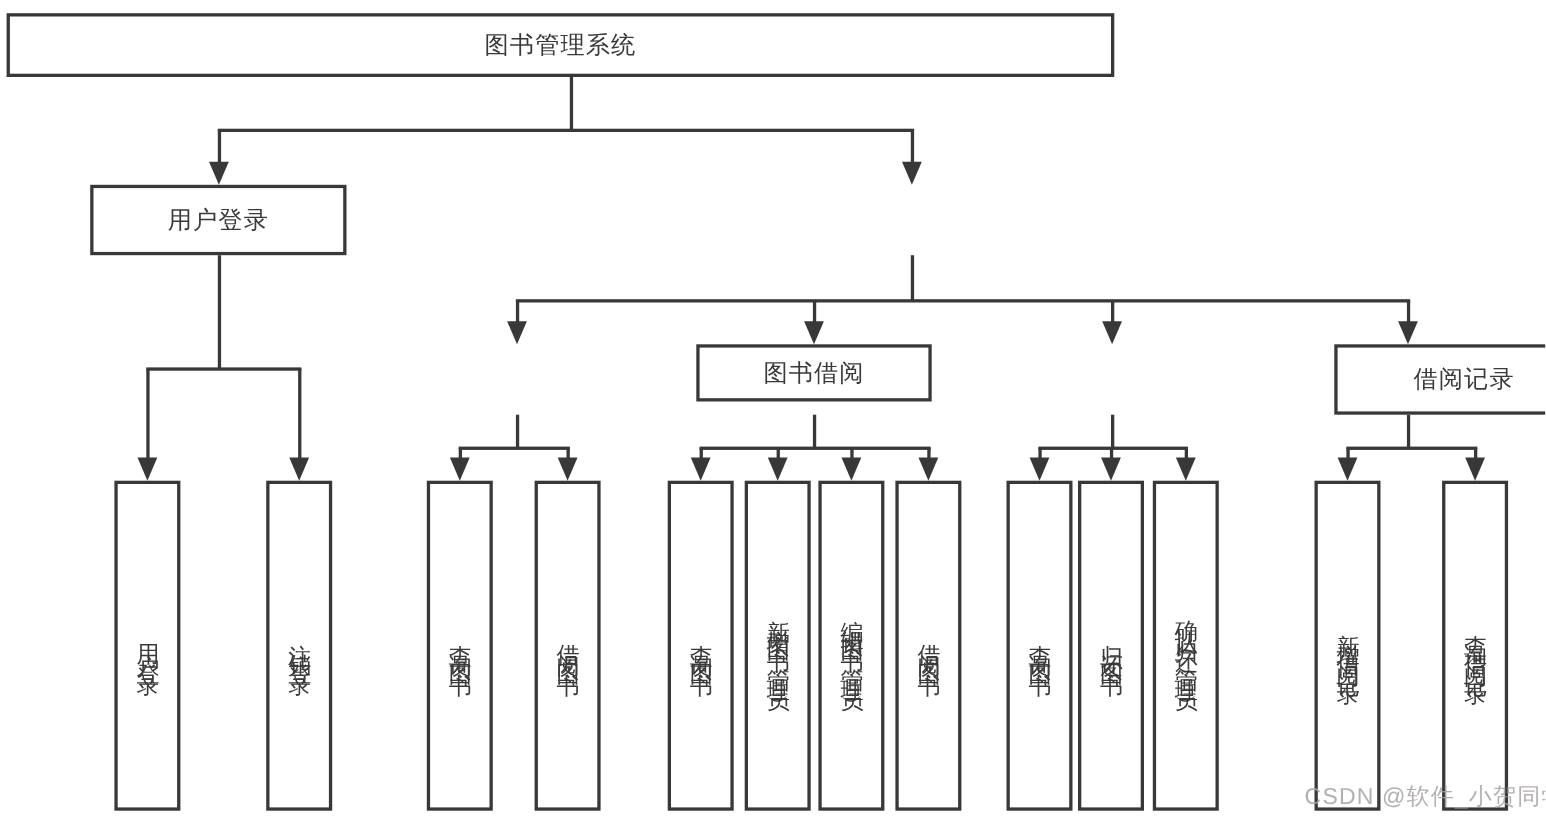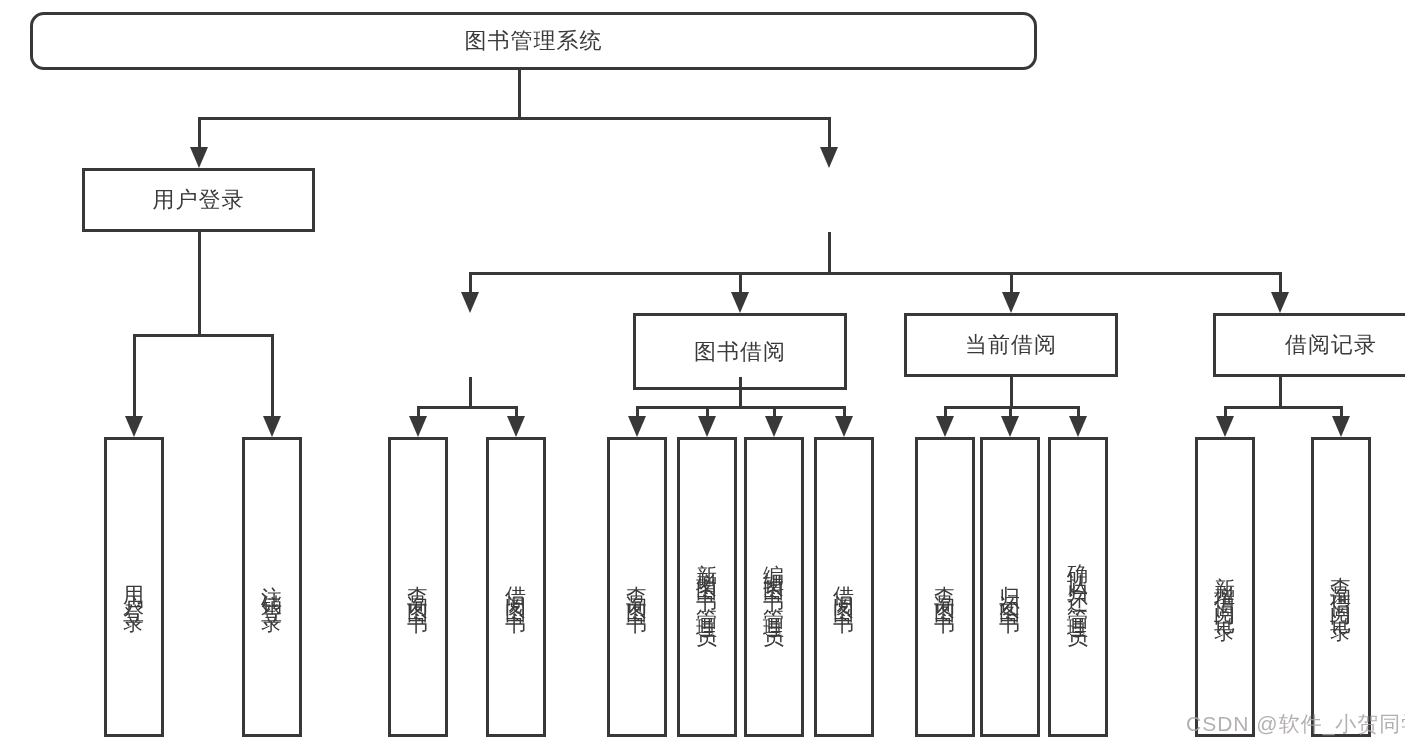--- a/index.html
+++ b/index.html
@@ -75,33 +75,30 @@
     color: rgba(168, 162, 162, 0.85);
     letter-spacing: 1px;
     white-space: nowrap;
   }
 </style>
 </head>
 <body>
 
 <div id="stage">
 
-  <div class="box" style="left:30px; top:12px; width:1007px; height:58px;border-radius:14px;">
+  <div class="box" style="left:6px; top:12px; width:1007px; height:58px;">
     <span>图书管理系统</span>
   </div>
 
   <div class="box" style="left:82px; top:168px; width:233px; height:64px;">
     <span>用户登录</span>
   </div>
 
-  <div class="box" style="left:633px; top:313px; width:214px; height:77px;justify-content:center;">
+  <div class="box" style="left:633px; top:313px; width:214px; height:52px;justify-content:center;">
     <span>图书借阅</span>
-  </div>
-  <div class="box" style="left:904px; top:313px; width:214px; height:64px;">
-    <span>当前借阅</span>
   </div>
   <div class="box" style="left:1213px; top:313px; width:236px; height:64px;">
     <span>借阅记录</span>
   </div>
 
   <div class="vbox" style="left:104px;">
     <span class="vlabel">用户登录</span>
   </div>
   <div class="vbox" style="left:242px;">
     <span class="vlabel">注销登录</span>

